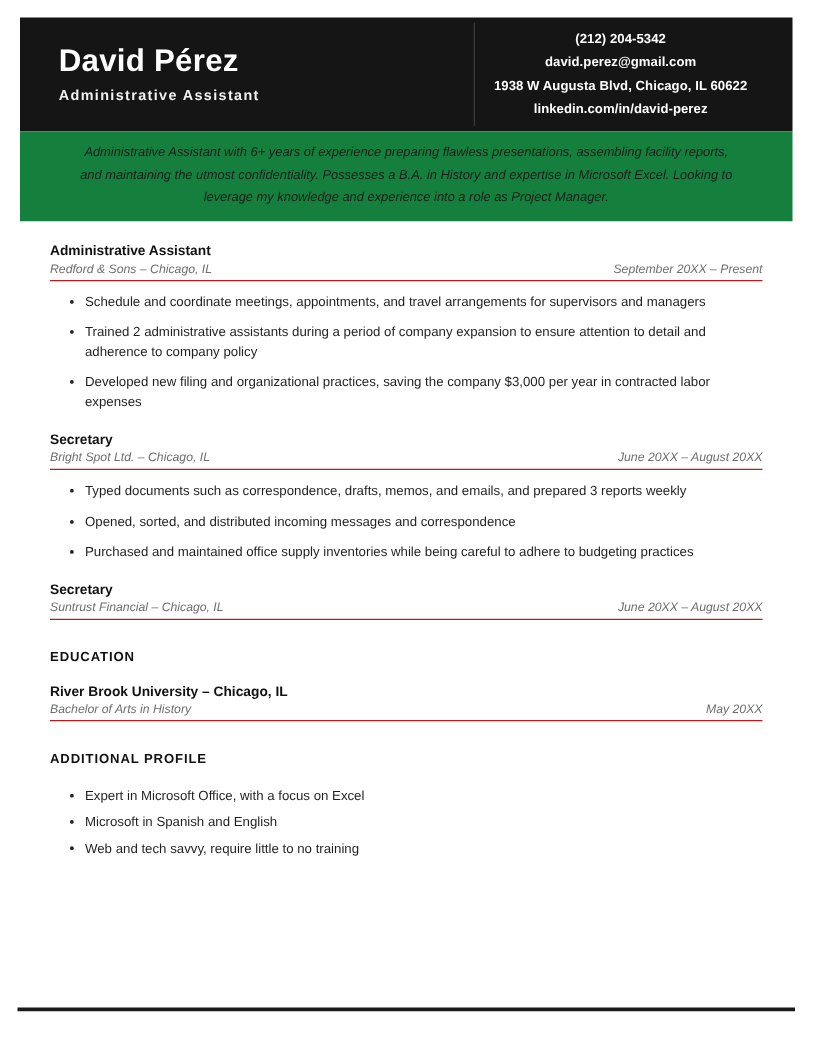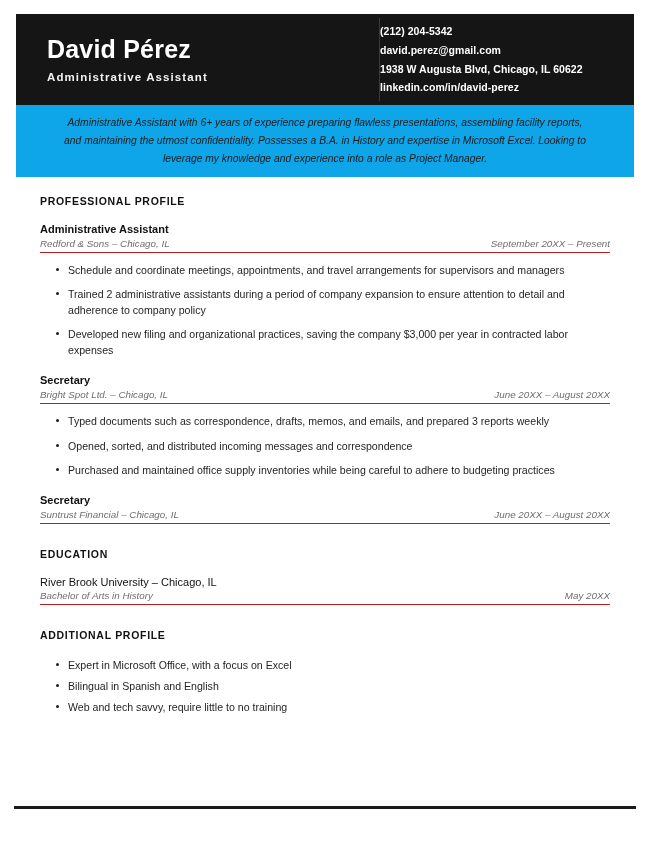--- a/index.html
+++ b/index.html
@@ -45,21 +45,21 @@
   .header-divider {
     width: 1px;
     background: #3a3a3a;
     margin: 4px 0;
   }
   .header-right {
     flex: 1;
     display: flex;
     flex-direction: column;
     justify-content: center;
-    align-items: flex-start;
+    align-items: center;
     padding-right: 21px;
     box-sizing: border-box;
   }
   .name {
     color: #ffffff;
     font-size: 25px;
     font-weight: bold;
     letter-spacing: 0.2px;
     line-height: 1.1;
     margin-bottom: 7px;
@@ -79,21 +79,21 @@
     letter-spacing: 0.05px;
   }
 
   
   .summary {
     position: absolute;
     left: 16px;
     top: 105px;
     width: 618px;
     height: 72px;
-    background: #0ea5e9;
+    background: #15803d;
     box-sizing: border-box;
     display: flex;
     align-items: center;
     justify-content: center;
     padding: 0 44px;
   }
   .summary-text {
     font-size: 10.3px;
     font-style: italic;
     line-height: 1.72;
@@ -171,21 +171,21 @@
     height: 3px;
     border-radius: 50%;
     background: #1f1f1f;
   }
 
   ul.bullets.tight li { margin-bottom: 5px; }
 
   
   .edu-title {
     font-size: 11px;
-    font-weight: normal;
+    font-weight: bold;
     color: #111111;
     margin-bottom: 2px;
   }
 
   
   .bottom-rule {
     position: absolute;
     left: 14px;
     top: 806px;
     width: 622px;
@@ -212,21 +212,20 @@
     </div>
   </div>
 
   <div class="summary">
     <div class="summary-text">Administrative Assistant with 6+ years of experience preparing flawless presentations, assembling facility reports, and maintaining the utmost confidentiality. Possesses a B.A. in History and expertise in Microsoft Excel. Looking to leverage my knowledge and experience into a role as Project Manager.</div>
   </div>
 
   <div class="content">
 
     <div class="section">
-      <div class="section-heading">PROFESSIONAL PROFILE</div>
 
       <div class="entry">
         <div class="entry-title">Administrative Assistant</div>
         <div class="entry-meta">
           <span class="entry-org">Redford &amp; Sons – Chicago, IL</span>
           <span class="entry-date">September 20XX – Present</span>
         </div>
         <ul class="bullets">
           <li>Schedule and coordinate meetings, appointments, and travel arrangements for supervisors and managers</li>
           <li>Trained 2 administrative assistants during a period of company expansion to ensure attention to detail and adherence to company policy</li>
@@ -264,21 +263,21 @@
           <span class="entry-org">Bachelor of Arts in History</span>
           <span class="entry-date">May 20XX</span>
         </div>
       </div>
     </div>
 
     <div class="section">
       <div class="section-heading">ADDITIONAL PROFILE</div>
       <ul class="bullets tight">
         <li>Expert in Microsoft Office, with a focus on Excel</li>
-        <li>Bilingual in Spanish and English</li>
+        <li>Microsoft in Spanish and English</li>
         <li>Web and tech savvy, require little to no training</li>
       </ul>
     </div>
 
   </div>
 
   <div class="bottom-rule"></div>
 
 </div>
 

